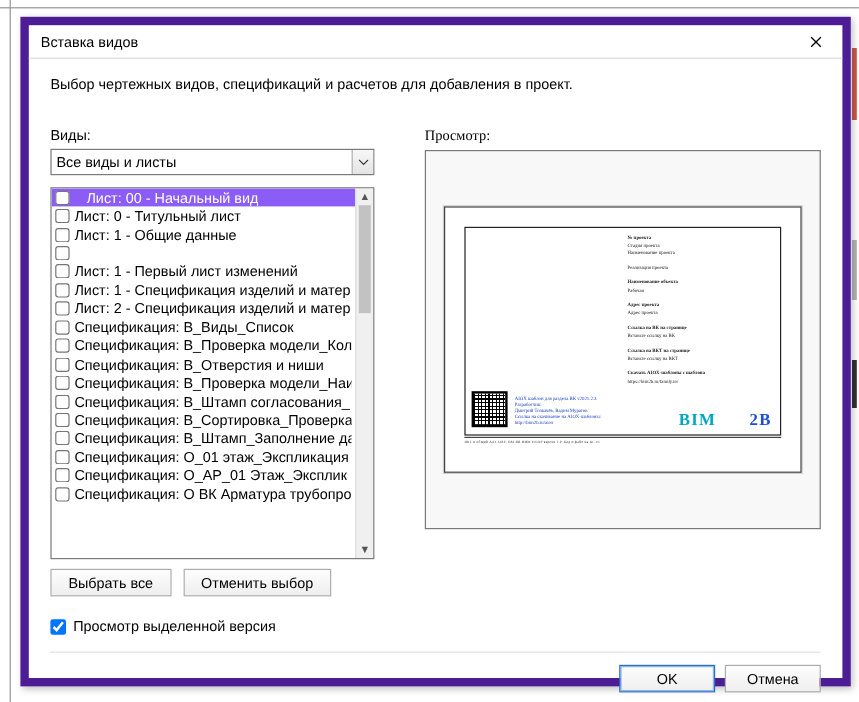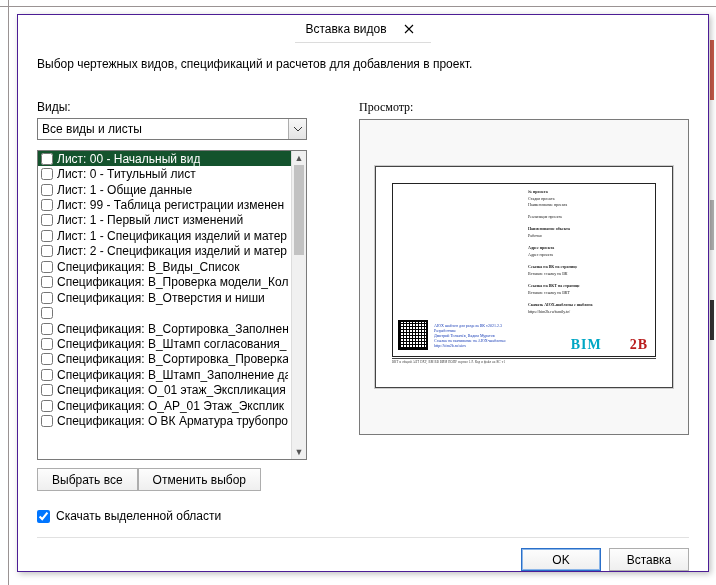--- a/index.html
+++ b/index.html
@@ -28,25 +28,24 @@
   .backdrop .box1 { position:absolute; right:2px; top:40px; width:4px; height:60px; background:#c75a4a; }
   .backdrop .box2 { position:absolute; right:2px; top:200px; width:4px; height:50px; background:#b3b3b3; }
   .backdrop .box3 { position:absolute; right:2px; top:300px; width:4px; height:40px; background:#333;}
   .dialog {
     position: absolute;
     left: 17px;
     top: 14px;
     width: 692px;
     height: 558px;
     background: #fff;
-    border: 1px solid #4c1d95;
+    border: 7px solid #4c1d95;
     box-shadow: 2px 2px 6px rgba(0,0,0,0.25);
     display: flex;
     flex-direction: column;
-    align-items: center;
   }
   .titlebar {
     height: 28px;
     display: flex;
     align-items: center;
     padding: 0 0 0 10px;
     border-bottom: 1px solid #dcdcdc;
   }
   .titlebar-text { flex: 1; font-size: 12px; color:#000; }
   .close-btn {
@@ -110,27 +109,27 @@
   .scrollbar .arr.up { top:0; }
   .scrollbar .arr.down { bottom:0; }
   .row {
     display: flex;
     align-items: center;
     height: 15.45px;
     padding: 0 3px;
     white-space: nowrap;
     overflow: hidden;
   }
-  .row.selected { background:#14532d; color:#fff; }
+  .row.selected { background:#8b5cf6; color:#fff;gap:10px; }
   .row input[type=checkbox] {
     width: 12px; height: 12px; margin: 0 4px 0 0;
     accent-color: #000;
   }
   .row-text { overflow:hidden; text-overflow: clip; }
-  .btnrow { margin-top: 8px; display:flex; }
+  .btnrow { margin-top: 8px; display:flex; gap:10px; }
   .btn {
     height: 23px;
     padding: 0 14px;
     border: 1px solid #adadad;
     background: linear-gradient(#fdfdfd,#efefef);
     display:inline-flex; align-items:center; justify-content:center;
     cursor: default;
     min-width: 60px;
   }
   .preview-pane {
@@ -170,21 +169,21 @@
       repeating-linear-gradient(0deg,#000 0 1px,transparent 1px 3px),
       repeating-linear-gradient(90deg,#000 0 1px,transparent 1px 3px);
     border:2px solid #000;
   }
   .sheet-bottom-text { font-size:4px; line-height:5px; color:#1a3fb8; }
   .logo {
     position:absolute; right:24px; bottom:34px;
     font-size:14px; font-weight:700; letter-spacing:1px;
     color:#00a7c4;
   }
-  .logo .part2 { color:#b91c1c;padding-left:28px; }
+  .logo .part2 { color:#1d4ed8;padding-left:28px; }
   .footnote-line { position:absolute; left:16px; right:16px; bottom:23px; font-size:3px; color:#333; border-top:1px solid #444; padding-top:1px; letter-spacing:0.2px;}
   .lower-block { margin-top: auto; }
   .chk-preview { display:flex; align-items:center; gap:6px; margin: 18px 0 14px 0;}
   .chk-preview input { width:13px; height:13px; margin:0;}
   .footer {
     display:flex; justify-content:flex-end; gap:8px;
     border-top: 1px solid #e1e1e1;
     padding-top:10px;
   }
   .footer .btn { min-width:80px; }
@@ -235,21 +234,20 @@
               <div class="row">
                 <input type="checkbox" style="">
                 <span class="row-text">Лист: 0 - Титульный лист</span>
               </div>
               <div class="row">
                 <input type="checkbox" style="">
                 <span class="row-text">Лист: 1 - Общие данные</span>
               </div>
               <div class="row">
                 <input type="checkbox" style="">
-                <span class="row-text">Лист: 99 - Таблица регистрации изменен</span>
               </div>
               <div class="row">
                 <input type="checkbox" style="">
                 <span class="row-text">Лист: 1 - Первый лист изменений</span>
               </div>
               <div class="row">
                 <input type="checkbox" style="">
                 <span class="row-text">Лист: 1 - Спецификация изделий и матер</span>
               </div>
               <div class="row">
@@ -263,24 +261,21 @@
               <div class="row">
                 <input type="checkbox" style="">
                 <span class="row-text">Спецификация: В_Проверка модели_Кол</span>
               </div>
               <div class="row">
                 <input type="checkbox" style="">
                 <span class="row-text">Спецификация: В_Отверстия и ниши</span>
               </div>
               <div class="row">
                 <input type="checkbox" style="">
-              </div>
-              <div class="row">
-                <input type="checkbox" style="">
-                <span class="row-text">Спецификация: В_Сортировка_Заполнен</span>
+                <span class="row-text">Спецификация: В_Проверка модели_Наи</span>
               </div>
               <div class="row">
                 <input type="checkbox" style="">
                 <span class="row-text">Спецификация: В_Штамп согласования_</span>
               </div>
               <div class="row">
                 <input type="checkbox" style="">
                 <span class="row-text">Спецификация: В_Сортировка_Проверка</span>
               </div>
               <div class="row">
@@ -344,26 +339,26 @@
             <div class="logo"><span>BIM</span><span class="part2">2B</span></div>
             <div class="footnote-line">ВКТ и общий АЛТ DXF, ВМ ВВ ВИМ ПОПР версия 1.Р. Код и файл на КС v1</div>
           </div>
         </div>
       </div>
     </div>
 
     <div class="lower-block">
       <label class="chk-preview">
         <input type="checkbox" checked="" style="">
-        <span>Скачать выделенной области</span>
+        <span>Просмотр выделенной версия</span>
       </label>
 
       <div class="footer">
         <div class="btn primary">
             <span>OK</span>
           </div>
         <div class="btn">
-            <span>Вставка</span>
+            <span>Отмена</span>
           </div>
       </div>
     </div>
   </div>
 </div>
 
 </body></html>

